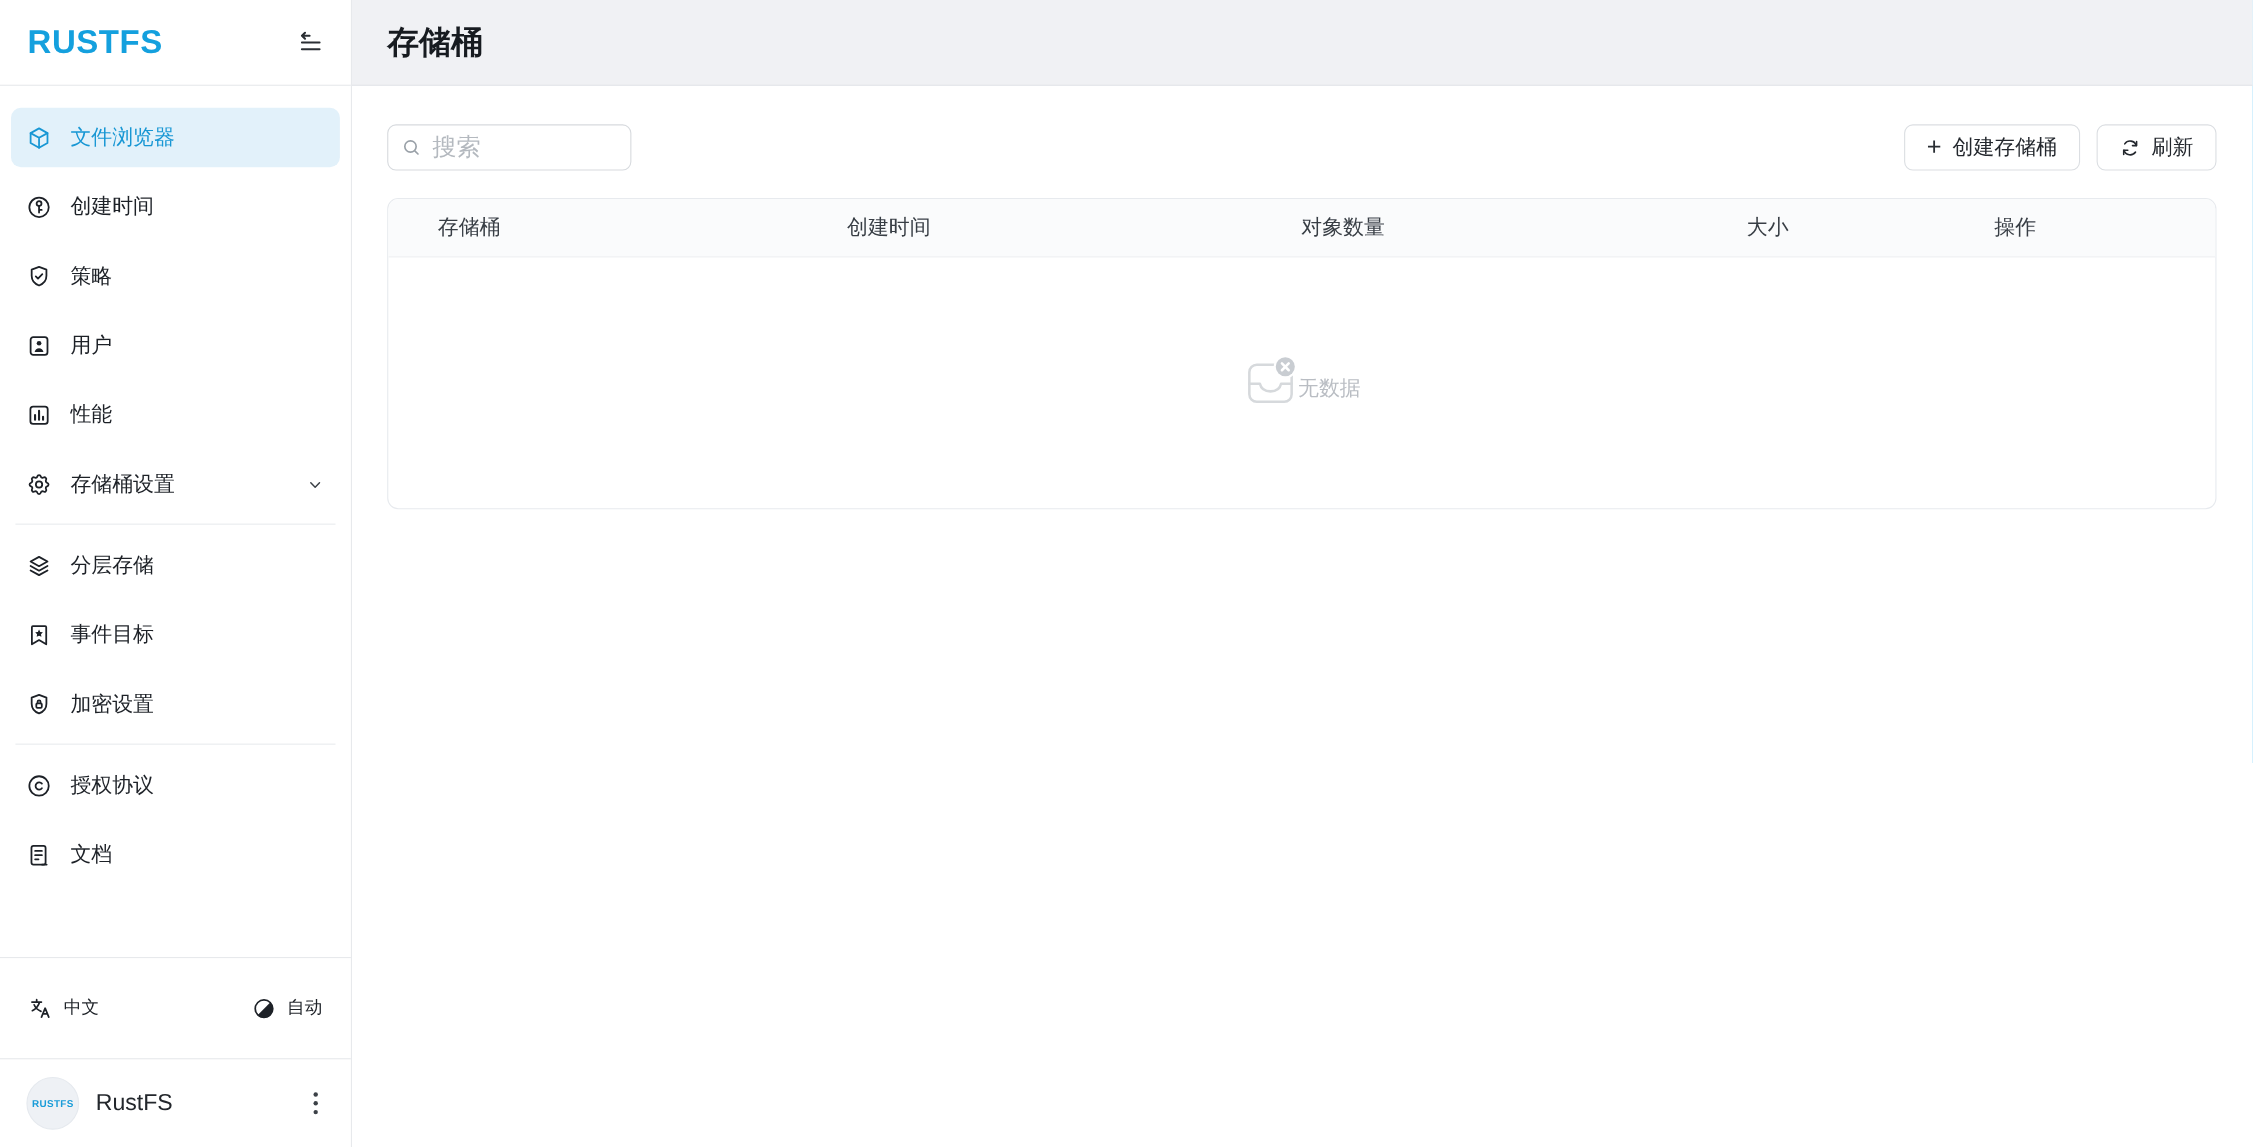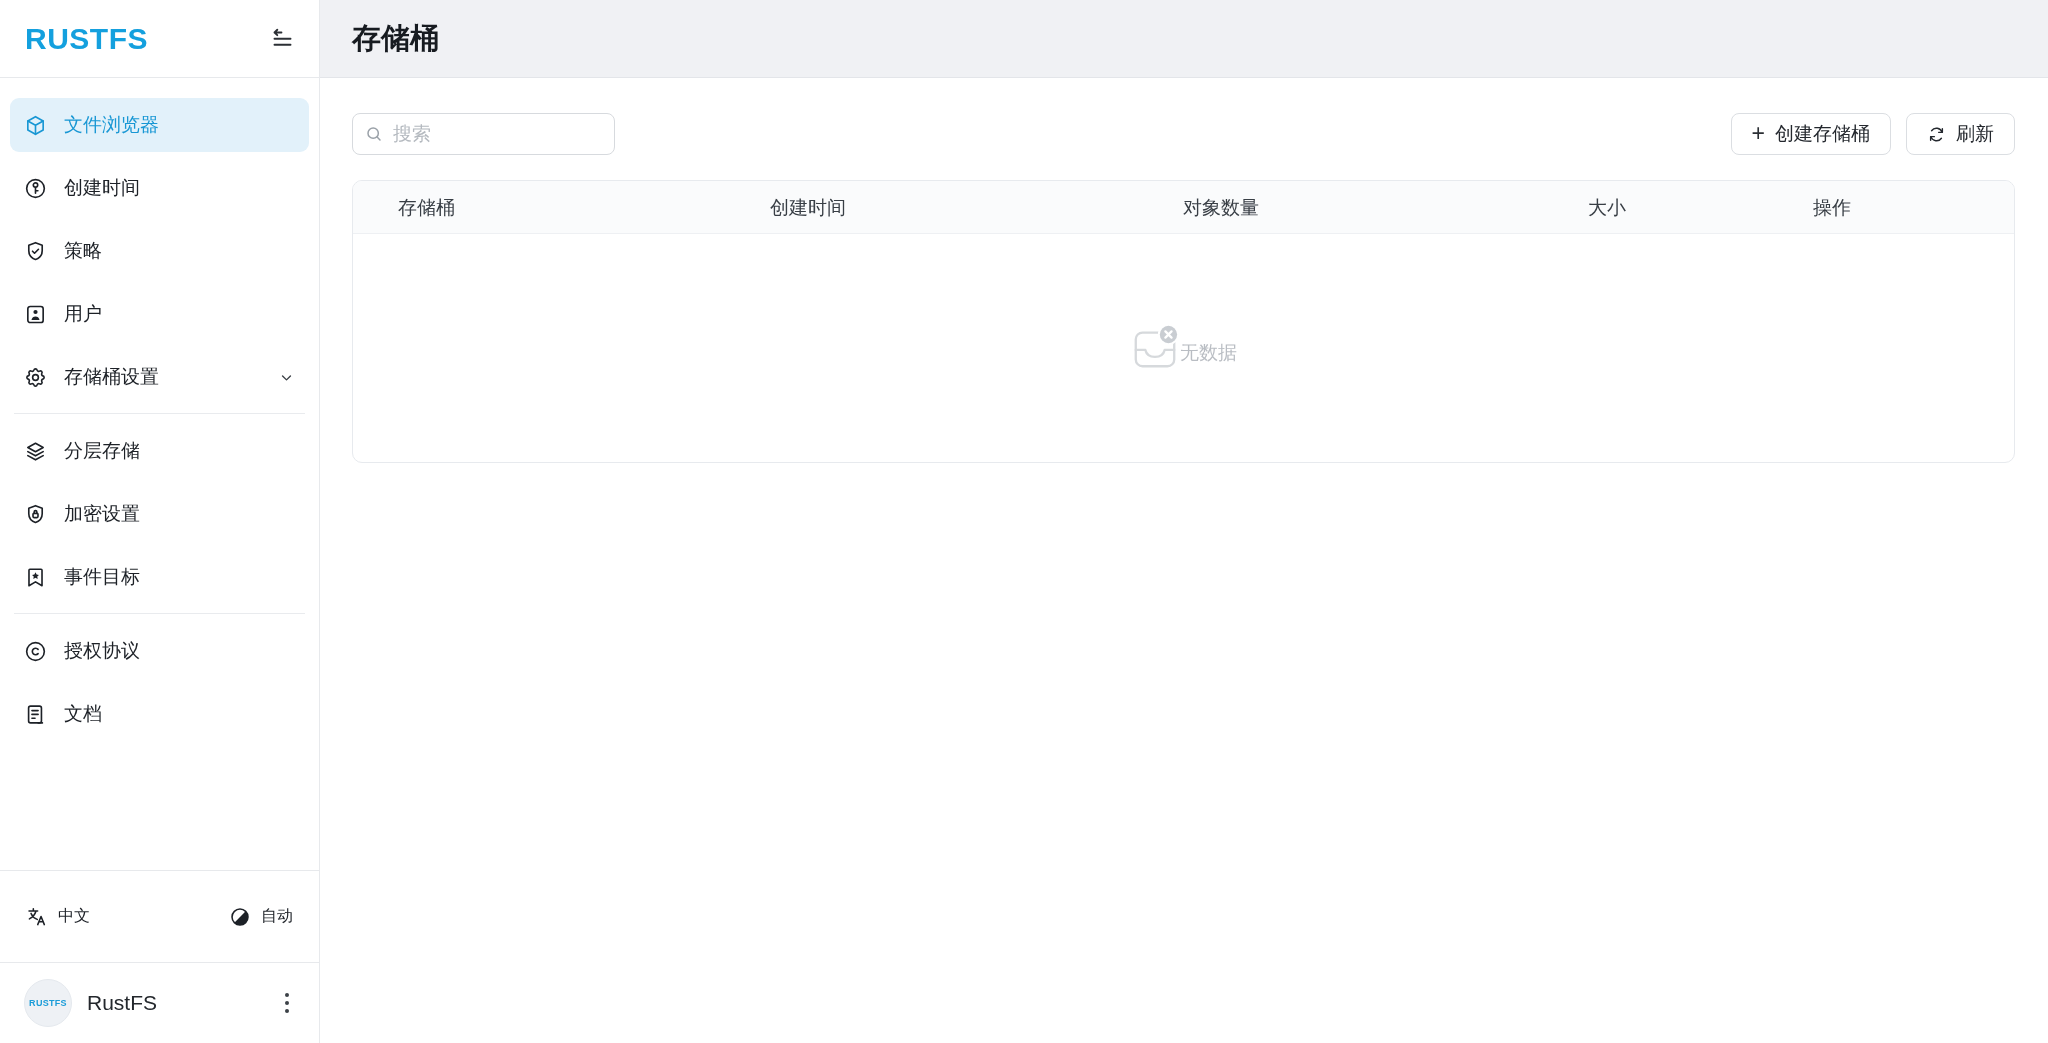--- a/index.html
+++ b/index.html
@@ -43,22 +43,22 @@
 
   
   .main{position:absolute;left:320px;top:0;right:0;bottom:0;background:#fff;}
   .page-header{height:78px;background:#f0f1f4;border-bottom:1px solid #e3e5e9;display:flex;
                align-items:center;padding:0 32px;}
   .page-title{font-size:29px;font-weight:700;color:#171b20;}
 
   .content{padding:35px 33px 0 32px;}
   .toolbar{display:flex;align-items:center;justify-content:space-between;margin-bottom:25px;}
   .search-wrap{position:relative;}
-  .search-input{width:263px;height:42px;border:1px solid #d7dade;border-radius:8px;background:#fff;
-                padding:0 12px 0 40px;font-size:19px;color:#1f242a;outline:none;
+  .search-input{width:222px;height:42px;border:1px solid #d7dade;border-radius:8px;background:#fff;
+                padding:0 12px 0 40px;font-size:22px;color:#1f242a;outline:none;
                 font-family:"Liberation Sans","DejaVu Sans",sans-serif;}
   .search-input::placeholder{color:#b4b9bf;}
   .search-icon{position:absolute;left:12px;top:50%;transform:translateY(-50%);color:#9aa1a8;display:flex;}
   .search-icon svg{width:20px;height:20px;}
   .actions{display:flex;gap:15px;}
   .btn{height:42px;display:flex;align-items:center;gap:10px;padding:0 20px;background:#fff;
        border:1px solid #dbdee2;border-radius:8px;font-size:19px;color:#24282e;cursor:pointer;
        font-family:"Liberation Sans","DejaVu Sans",sans-serif;}
   .btn .plus{font-size:23px;font-weight:400;line-height:1;color:#2a2e33;margin-top:-2px;}
   .btn svg{width:19px;height:19px;}
@@ -122,59 +122,68 @@
               <rect x="4" y="3.6" width="16" height="16.8" rx="2.5"></rect>
               <circle cx="12" cy="9.4" r="2.2" fill="currentColor" stroke="none"></circle>
               <path d="M7.8 17.8c.4-2.4 2.2-3.6 4.2-3.6s3.8 1.2 4.2 3.6Z" fill="currentColor" stroke="none"></path>
             </svg>
           </span>
           <span class="mi-label">用户</span>
         </div>
         <div class="menu-item">
           <span class="mi-icon">
             <svg viewBox="0 0 24 24" fill="none" stroke="currentColor" stroke-width="1.7" stroke-linecap="round" stroke-linejoin="round">
+              <rect x="3.8" y="3.8" width="16.4" height="16.4" rx="2.5"></rect>
+              <path d="M8.2 16.3v-4.4M12 16.3V7.7M15.8 16.3v-2.9" stroke-width="2"></path>
+            </svg>
+          </span>
+          <span class="mi-label">性能</span>
+        </div>
+        <div class="menu-item">
+          <span class="mi-icon">
+            <svg viewBox="0 0 24 24" fill="none" stroke="currentColor" stroke-width="1.7" stroke-linecap="round" stroke-linejoin="round">
               <path d="M10.325 4.317c.426-1.756 2.924-1.756 3.35 0a1.724 1.724 0 0 0 2.573 1.066c1.543-.94 3.31.826 2.37 2.37a1.724 1.724 0 0 0 1.065 2.572c1.756.426 1.756 2.924 0 3.35a1.724 1.724 0 0 0-1.066 2.573c.94 1.543-.826 3.31-2.37 2.37a1.724 1.724 0 0 0-2.572 1.065c-.426 1.756-2.924 1.756-3.35 0a1.724 1.724 0 0 0-2.573-1.066c-1.543.94-3.31-.826-2.37-2.37a1.724 1.724 0 0 0-1.065-2.572c-1.756-.426-1.756-2.924 0-3.35a1.724 1.724 0 0 0 1.066-2.573c-.94-1.543.826-3.31 2.37-2.37c1 .608 2.296.07 2.572-1.065"></path>
               <circle cx="12" cy="12" r="3"></circle>
             </svg>
           </span>
           <span class="mi-label">存储桶设置</span>
           <span class="mi-chevron">
             <svg viewBox="0 0 24 24" fill="none" stroke="currentColor" stroke-width="1.7" stroke-linecap="round" stroke-linejoin="round">
               <path d="m7 10 5 5 5-5"></path>
             </svg>
           </span>
         </div>
         <div class="menu-divider"></div>
         <div class="menu-item">
           <span class="mi-icon">
             <svg viewBox="0 0 24 24" fill="none" stroke="currentColor" stroke-width="1.7" stroke-linecap="round" stroke-linejoin="round">
               <path d="M12 3.4 20 7.8l-8 4.4-8-4.4Z"></path>
               <path d="m4 12.1 8 4.4 8-4.4M4 16.3l8 4.4 8-4.4"></path>
             </svg>
           </span>
           <span class="mi-label">分层存储</span>
+        </div>
+        <div class="menu-item">
+          <span class="mi-icon">
+            <svg viewBox="0 0 24 24" fill="none" stroke="currentColor" stroke-width="1.7" stroke-linecap="round" stroke-linejoin="round">
+              <path d="M6.2 3.4h11.6a1 1 0 0 1 1 1v16.2l-6.8-4-6.8 4V4.4a1 1 0 0 1 1-1Z"></path>
+              <path d="m12 6.6 1.15 2.3 2.5.37-1.8 1.77.42 2.5L12 12.36l-2.27 1.18.42-2.5-1.8-1.77 2.5-.37Z" fill="currentColor" stroke="none"></path>
+            </svg>
+          </span>
+          <span class="mi-label">事件目标</span>
         </div>
         <div class="menu-item">
           <span class="mi-icon">
             <svg viewBox="0 0 24 24" fill="none" stroke="currentColor" stroke-width="1.7" stroke-linecap="round" stroke-linejoin="round">
               <path d="M12 2.8 19 5.4v5.8c0 4.4-2.9 7.7-7 9.2-4.1-1.5-7-4.8-7-9.2V5.4Z"></path>
               <rect x="9.4" y="10.8" width="5.2" height="4.4" rx="1"></rect>
               <path d="M10.6 10.8V9.4a1.4 1.4 0 0 1 2.8 0v1.4"></path>
             </svg>
           </span>
           <span class="mi-label">加密设置</span>
-        </div>
-        <div class="menu-item">
-          <span class="mi-icon">
-            <svg viewBox="0 0 24 24" fill="none" stroke="currentColor" stroke-width="1.7" stroke-linecap="round" stroke-linejoin="round">
-              <path d="M6.2 3.4h11.6a1 1 0 0 1 1 1v16.2l-6.8-4-6.8 4V4.4a1 1 0 0 1 1-1Z"></path>
-              <path d="m12 6.6 1.15 2.3 2.5.37-1.8 1.77.42 2.5L12 12.36l-2.27 1.18.42-2.5-1.8-1.77 2.5-.37Z" fill="currentColor" stroke="none"></path>
-            </svg>
-          </span>
-          <span class="mi-label">事件目标</span>
         </div>
         <div class="menu-divider"></div>
         <div class="menu-item">
           <span class="mi-icon">
             <svg viewBox="0 0 24 24" fill="none" stroke="currentColor" stroke-width="1.7" stroke-linecap="round" stroke-linejoin="round">
               <circle cx="12" cy="12" r="9.2"></circle>
               <path d="M14.7 9.8a3.4 3.4 0 1 0 0 4.4"></path>
             </svg>
           </span>
           <span class="mi-label">授权协议</span>

